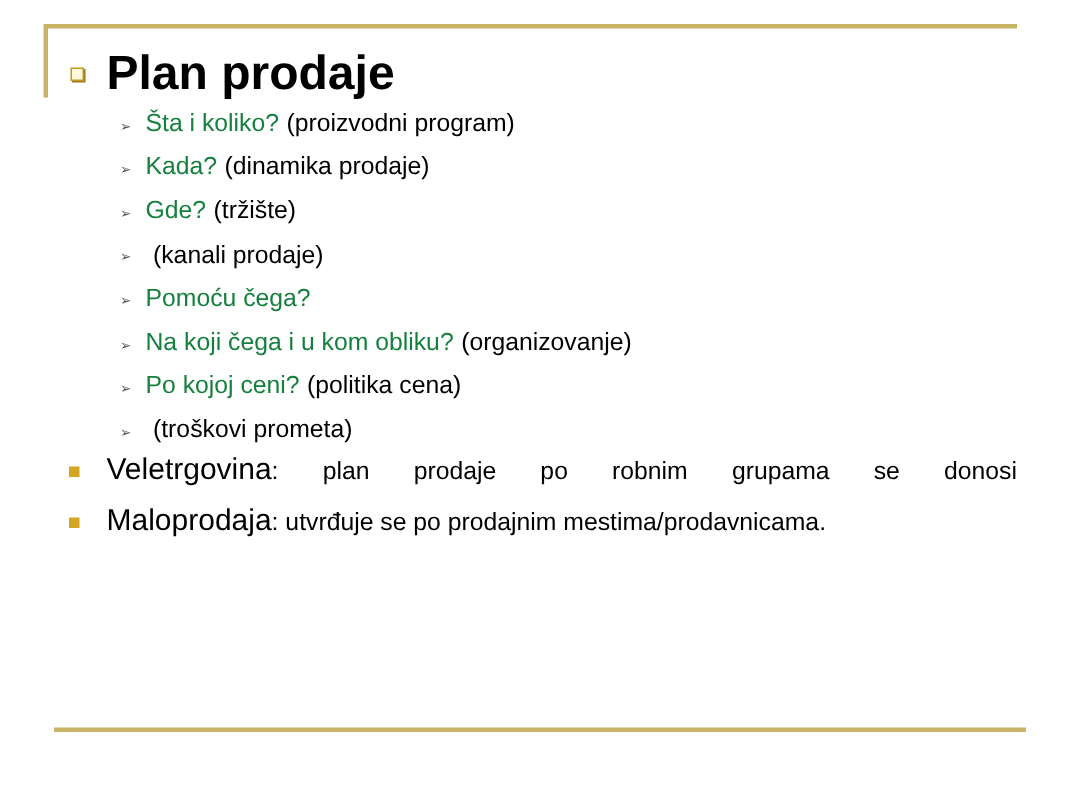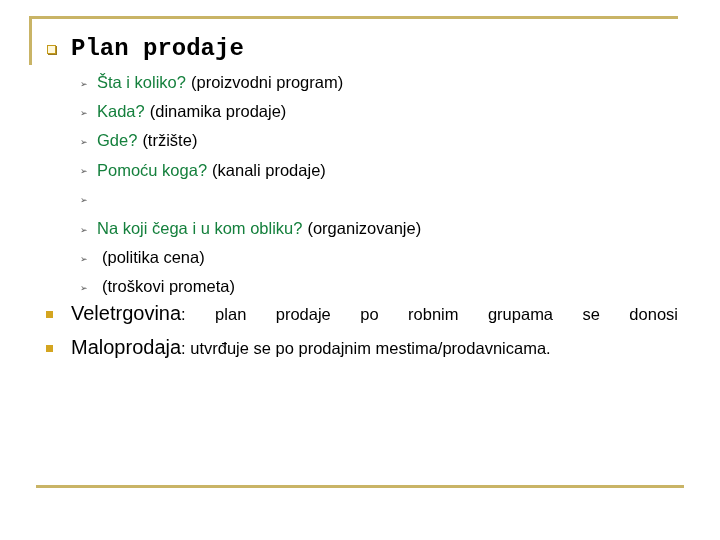--- a/index.html
+++ b/index.html
@@ -34,24 +34,23 @@
     .hollow-square {
       width: 7px;
       height: 7px;
       border: 1.5px solid #c49a1a;
       background: #fff8dc;
       box-shadow: 1px 1px 0 #9a7a20;
       margin-right: 15px;
       margin-top: 3px;
     }
     .title-text {
-      font-size: 24px;
+      font-size: 32px;
       font-weight: bold;
       letter-spacing: 0px;
-      font-family: Liberation Mono, monospace;
     }
 
     .sub-list {
       position: absolute;
       left: 80px;
       top: 68px;
       margin: 0;
       padding: 0;
       list-style: none;
     }
@@ -132,33 +131,34 @@
     <span class="q">Kada?</span>
     <span class="a">(dinamika prodaje)</span>
   </li>
   <li class="sub-item">
     <span class="arrow">➢</span>
     <span class="q">Gde?</span>
     <span class="a">(tržište)</span>
   </li>
   <li class="sub-item">
     <span class="arrow">➢</span>
-    <span class="q">Pomoću koga?</span>
     <span class="a">(kanali prodaje)</span>
   </li>
   <li class="sub-item">
     <span class="arrow">➢</span>
+    <span class="q">Pomoću čega?</span>
   </li>
   <li class="sub-item">
     <span class="arrow">➢</span>
     <span class="q">Na koji čega i u kom obliku?</span>
     <span class="a">(organizovanje)</span>
   </li>
   <li class="sub-item">
     <span class="arrow">➢</span>
+    <span class="q">Po kojoj ceni?</span>
     <span class="a">(politika cena)</span>
   </li>
   <li class="sub-item">
     <span class="arrow">➢</span>
     <span class="a">(troškovi prometa)</span>
   </li>
 </ul>
 
 <ul class="main-list">
   <li class="main-item">

